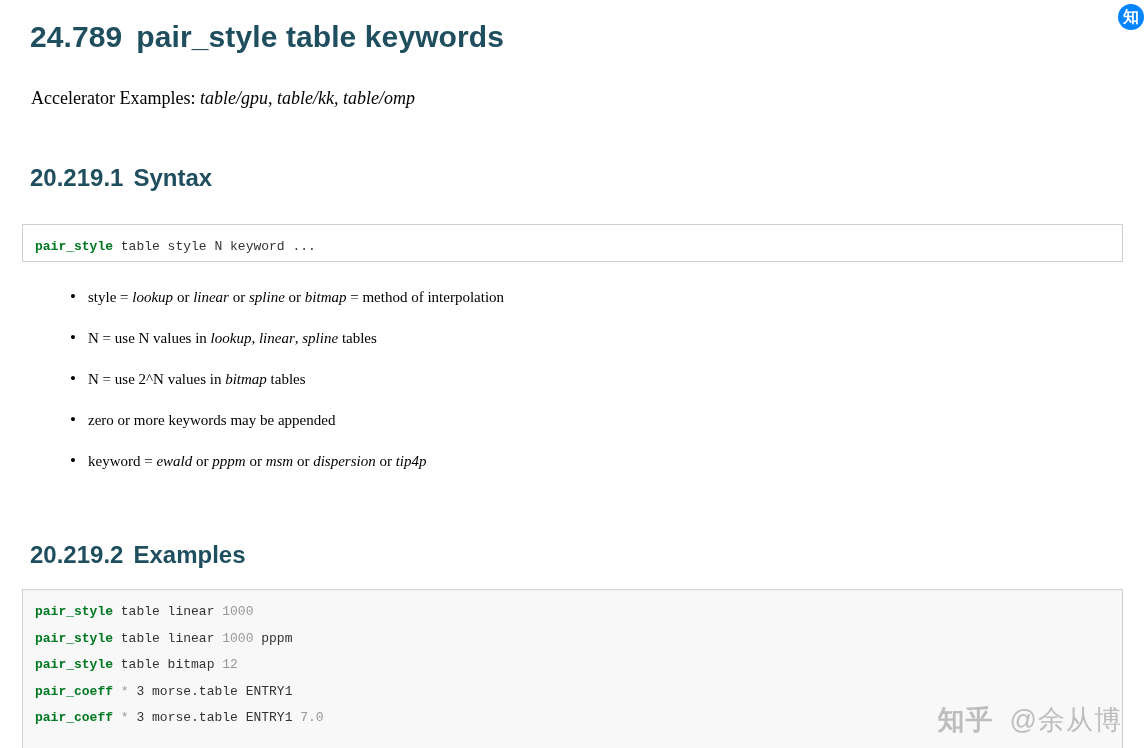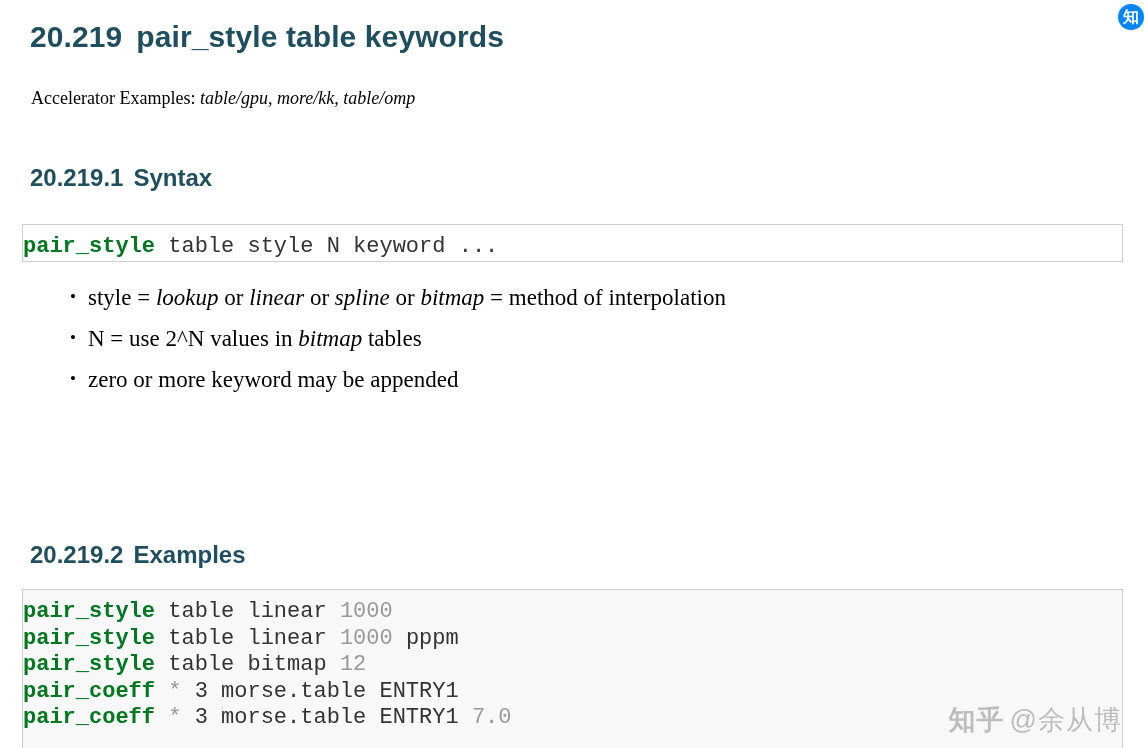--- a/index.html
+++ b/index.html
@@ -50,23 +50,23 @@
     color: #000;
     margin: 0;
   }
   .accel .variants {
     font-style: italic;
   }
   .codeblock {
     border: 1px solid #cfcfcf;
     background: #ffffff;
     font-family: "Liberation Mono", monospace;
-    font-size: 22px;
+    font-size: 13px;
     line-height: 26px;
-    padding: 9px 12px 9px 0;
+    padding: 9px 12px 9px 12px;
     box-sizing: border-box;
     white-space: pre;
     color: #333333;
   }
   .codeblock.examples {
     background: #f8f8f8;
     line-height: 26.5px;
   }
   .kw {
     color: #007820;
@@ -78,21 +78,21 @@
   .punct {
     color: #999999;
   }
   ul.bullets {
     list-style: none;
     margin: 0;
     padding: 0;
   }
   ul.bullets li {
     position: relative;
-    font-size: 23px;
+    font-size: 15px;
     line-height: 23px;
     padding-left: 26px;
     margin-bottom: 18px;
     color: #000;
   }
   ul.bullets li::before {
     content: "\2022";
     position: absolute;
     left: 8px;
     top: -1px;
@@ -117,21 +117,21 @@
     bottom: 10px;
     font-family: "Liberation Sans", sans-serif;
     font-size: 27px;
     color: #bdbdbd;
     letter-spacing: 1px;
     white-space: nowrap;
   }
   #watermark .zh-logo {
     display: inline-block;
     font-weight: bold;
-    margin-right: 5px;
+    margin-right: 16px;
   }
   
   #top-right-icon {
     position: absolute;
     right: 0px;
     top: 4px;
     width: 26px;
     height: 26px;
     border-radius: 50%;
     background: #0084ff;
@@ -145,37 +145,39 @@
   }
 </style>
 </head>
 <body>
 
 <div class="page">
 
   <div id="top-right-icon">知</div>
 
   <div id="title-block">
-    <h1 class="doc-title"><span class="num">20.219</span><span>pair_style table keywords</span></h1>
+    <h1 class="doc-title"><span class="num">24.789</span><span>pair_style table keywords</span></h1>
   </div>
 
   <div id="accel-block">
-    <p class="accel"><span>Accelerator Examples:</span> <span class="variants">table/gpu, more/kk, table/omp</span></p>
+    <p class="accel"><span>Accelerator Examples:</span> <span class="variants">table/gpu, table/kk, table/omp</span></p>
   </div>
 
   <div id="syntax-heading">
     <h2 class="section-title"><span class="num">20.219.1</span><span>Syntax</span></h2>
   </div>
 
   <div id="syntax-code" class="codeblock"><span class="kw">pair_style</span><span> table style N keyword ...</span></div>
 
   <ul class="bullets" id="syntax-bullets">
     <li>style = <em>lookup</em> or <em>linear</em> or <em>spline</em> or <em>bitmap</em> = method of interpolation</li>
+    <li>N = use N values in <em>lookup</em>, <em>linear</em>, <em>spline</em> tables</li>
     <li>N = use 2^N values in <em>bitmap</em> tables</li>
-    <li><span>zero or more keyword may be appended</span></li>
+    <li><span>zero or more keywords may be appended</span></li>
+    <li>keyword = <em>ewald</em> or <em>pppm</em> or <em>msm</em> or <em>dispersion</em> or <em>tip4p</em></li>
   </ul>
 
   <div id="examples-heading">
     <h2 class="section-title"><span class="num">20.219.2</span><span>Examples</span></h2>
   </div>
 
   <div id="examples-code" class="codeblock examples"><div><span class="kw">pair_style</span><span> table linear </span><span class="num-lit">1000</span></div><div><span class="kw">pair_style</span><span> table linear </span><span class="num-lit">1000</span><span> pppm</span></div><div><span class="kw">pair_style</span><span> table bitmap </span><span class="num-lit">12</span></div><div><span class="kw">pair_coeff</span><span class="punct"> *</span><span> 3 morse.table ENTRY1</span></div><div><span class="kw">pair_coeff</span><span class="punct"> *</span><span> 3 morse.table ENTRY1 </span><span class="num-lit">7.0</span></div></div>
 
   <div id="watermark"><span class="zh-logo">知乎</span><span>@余从博</span></div>
 

